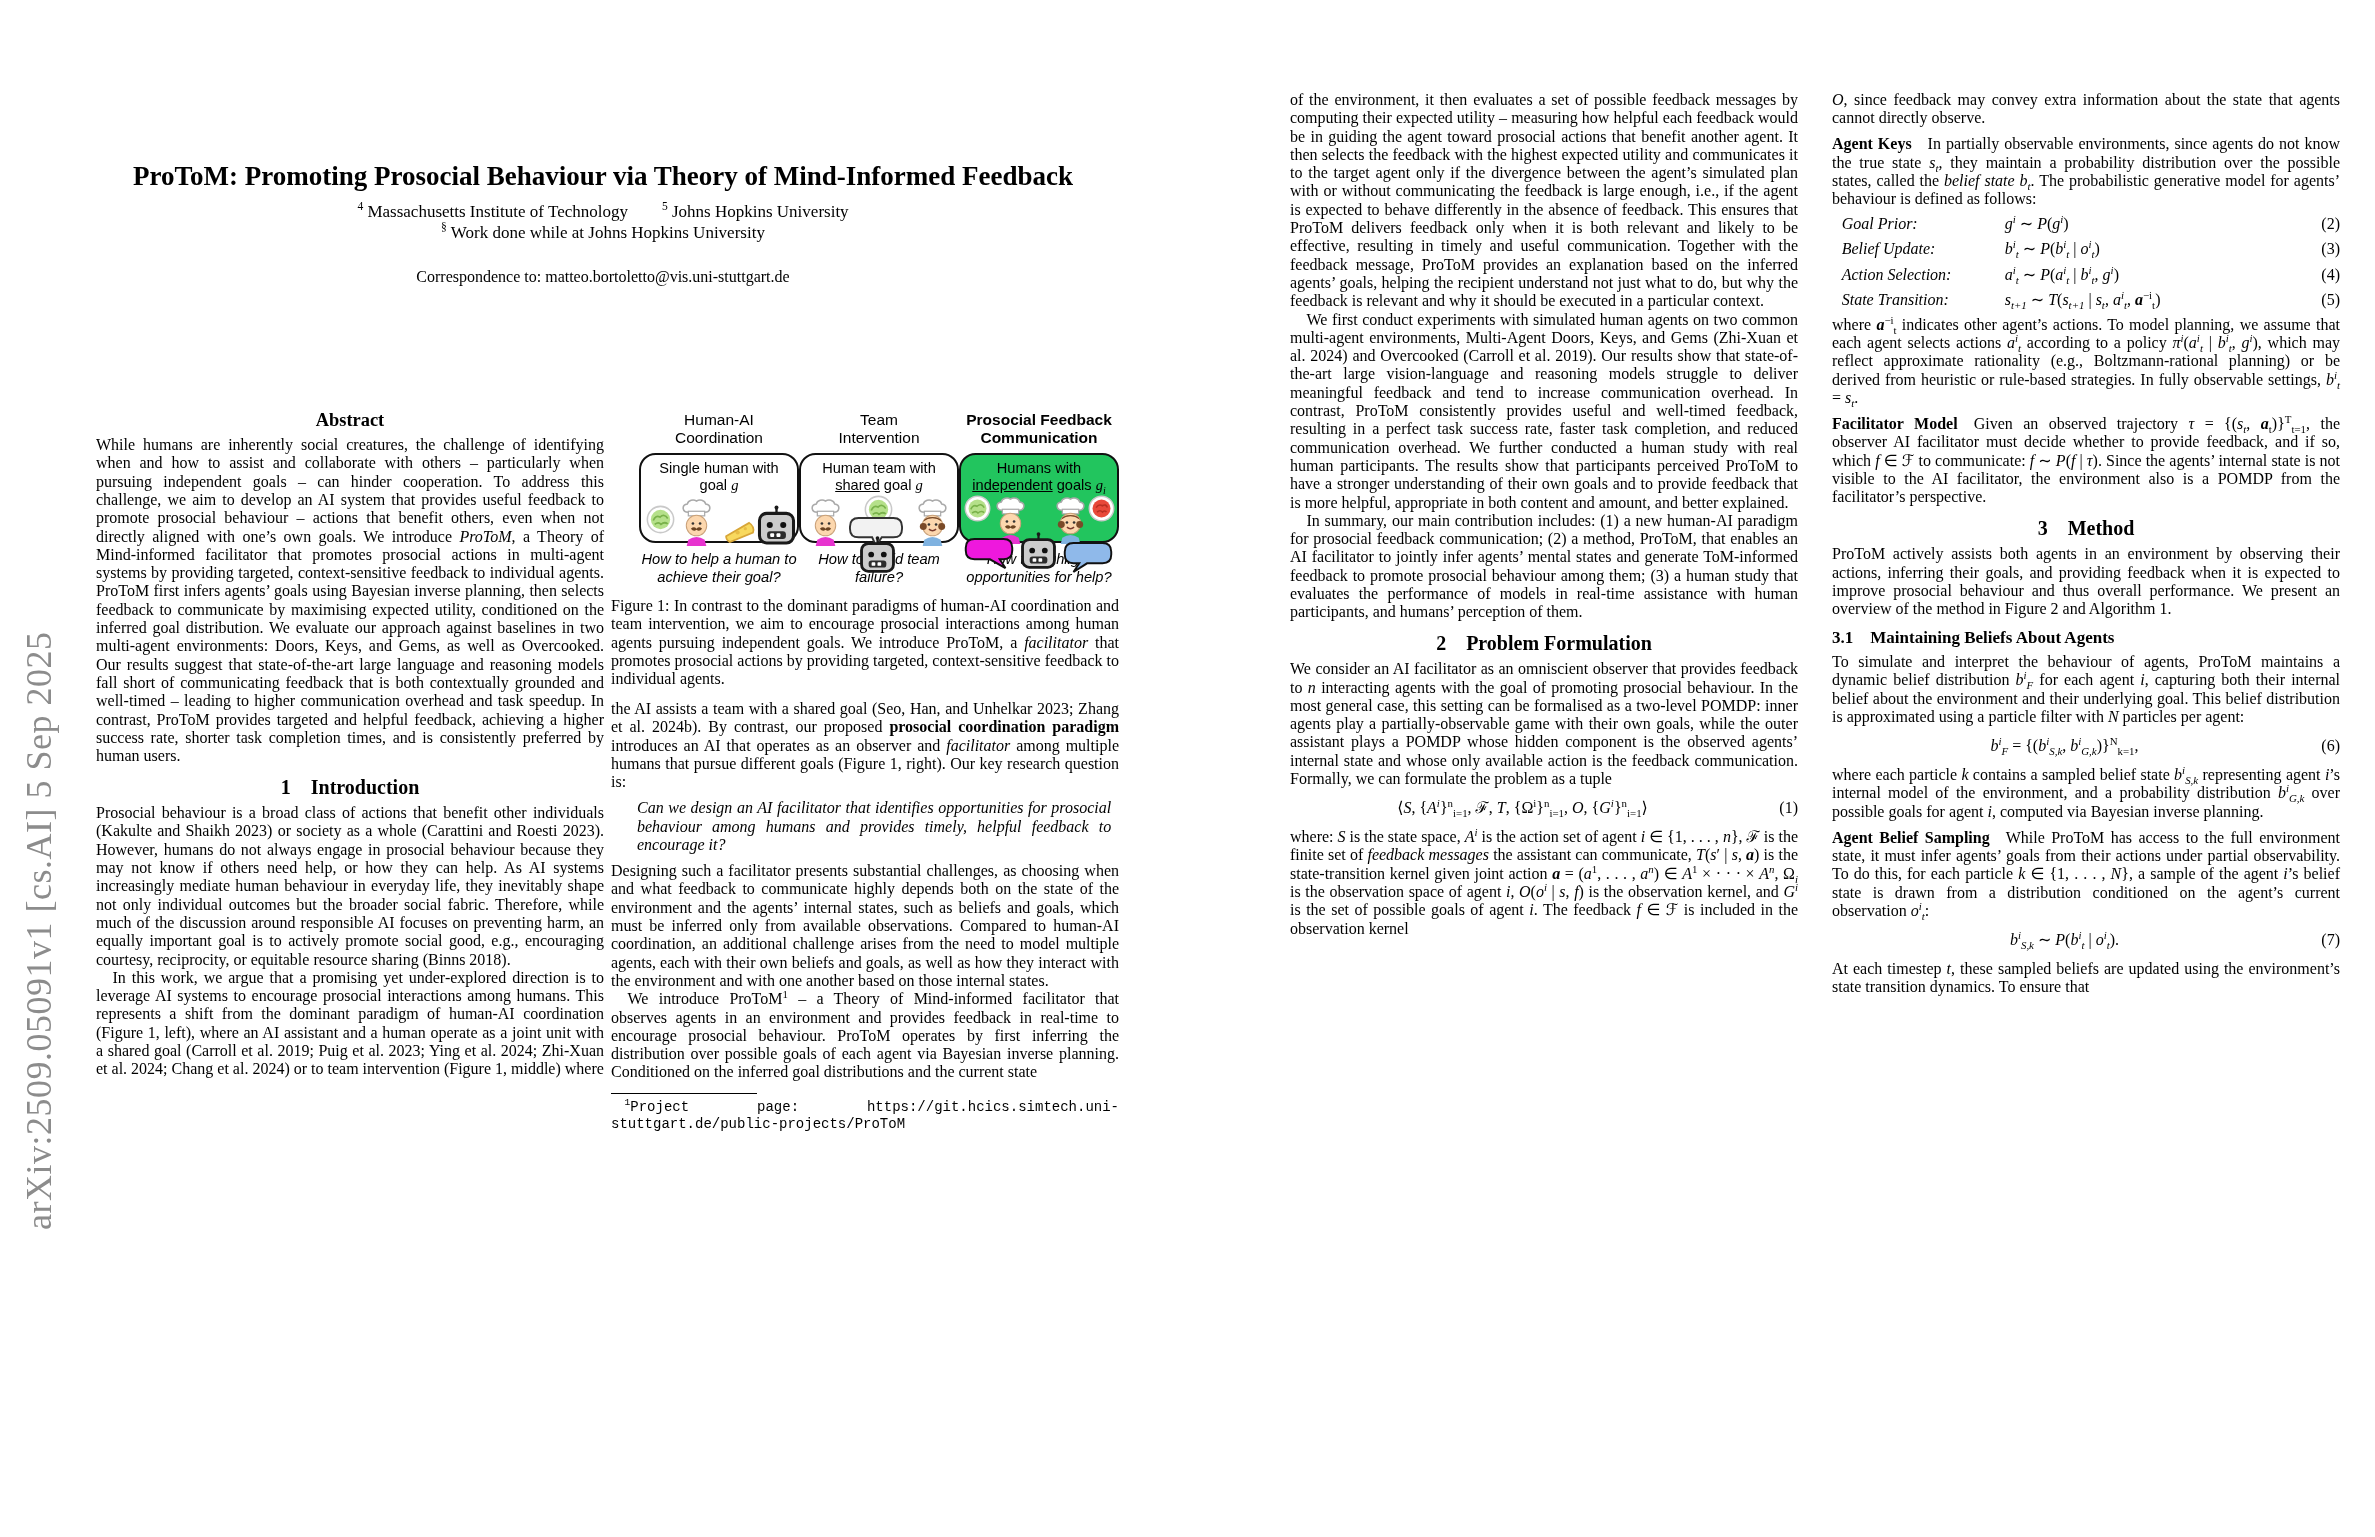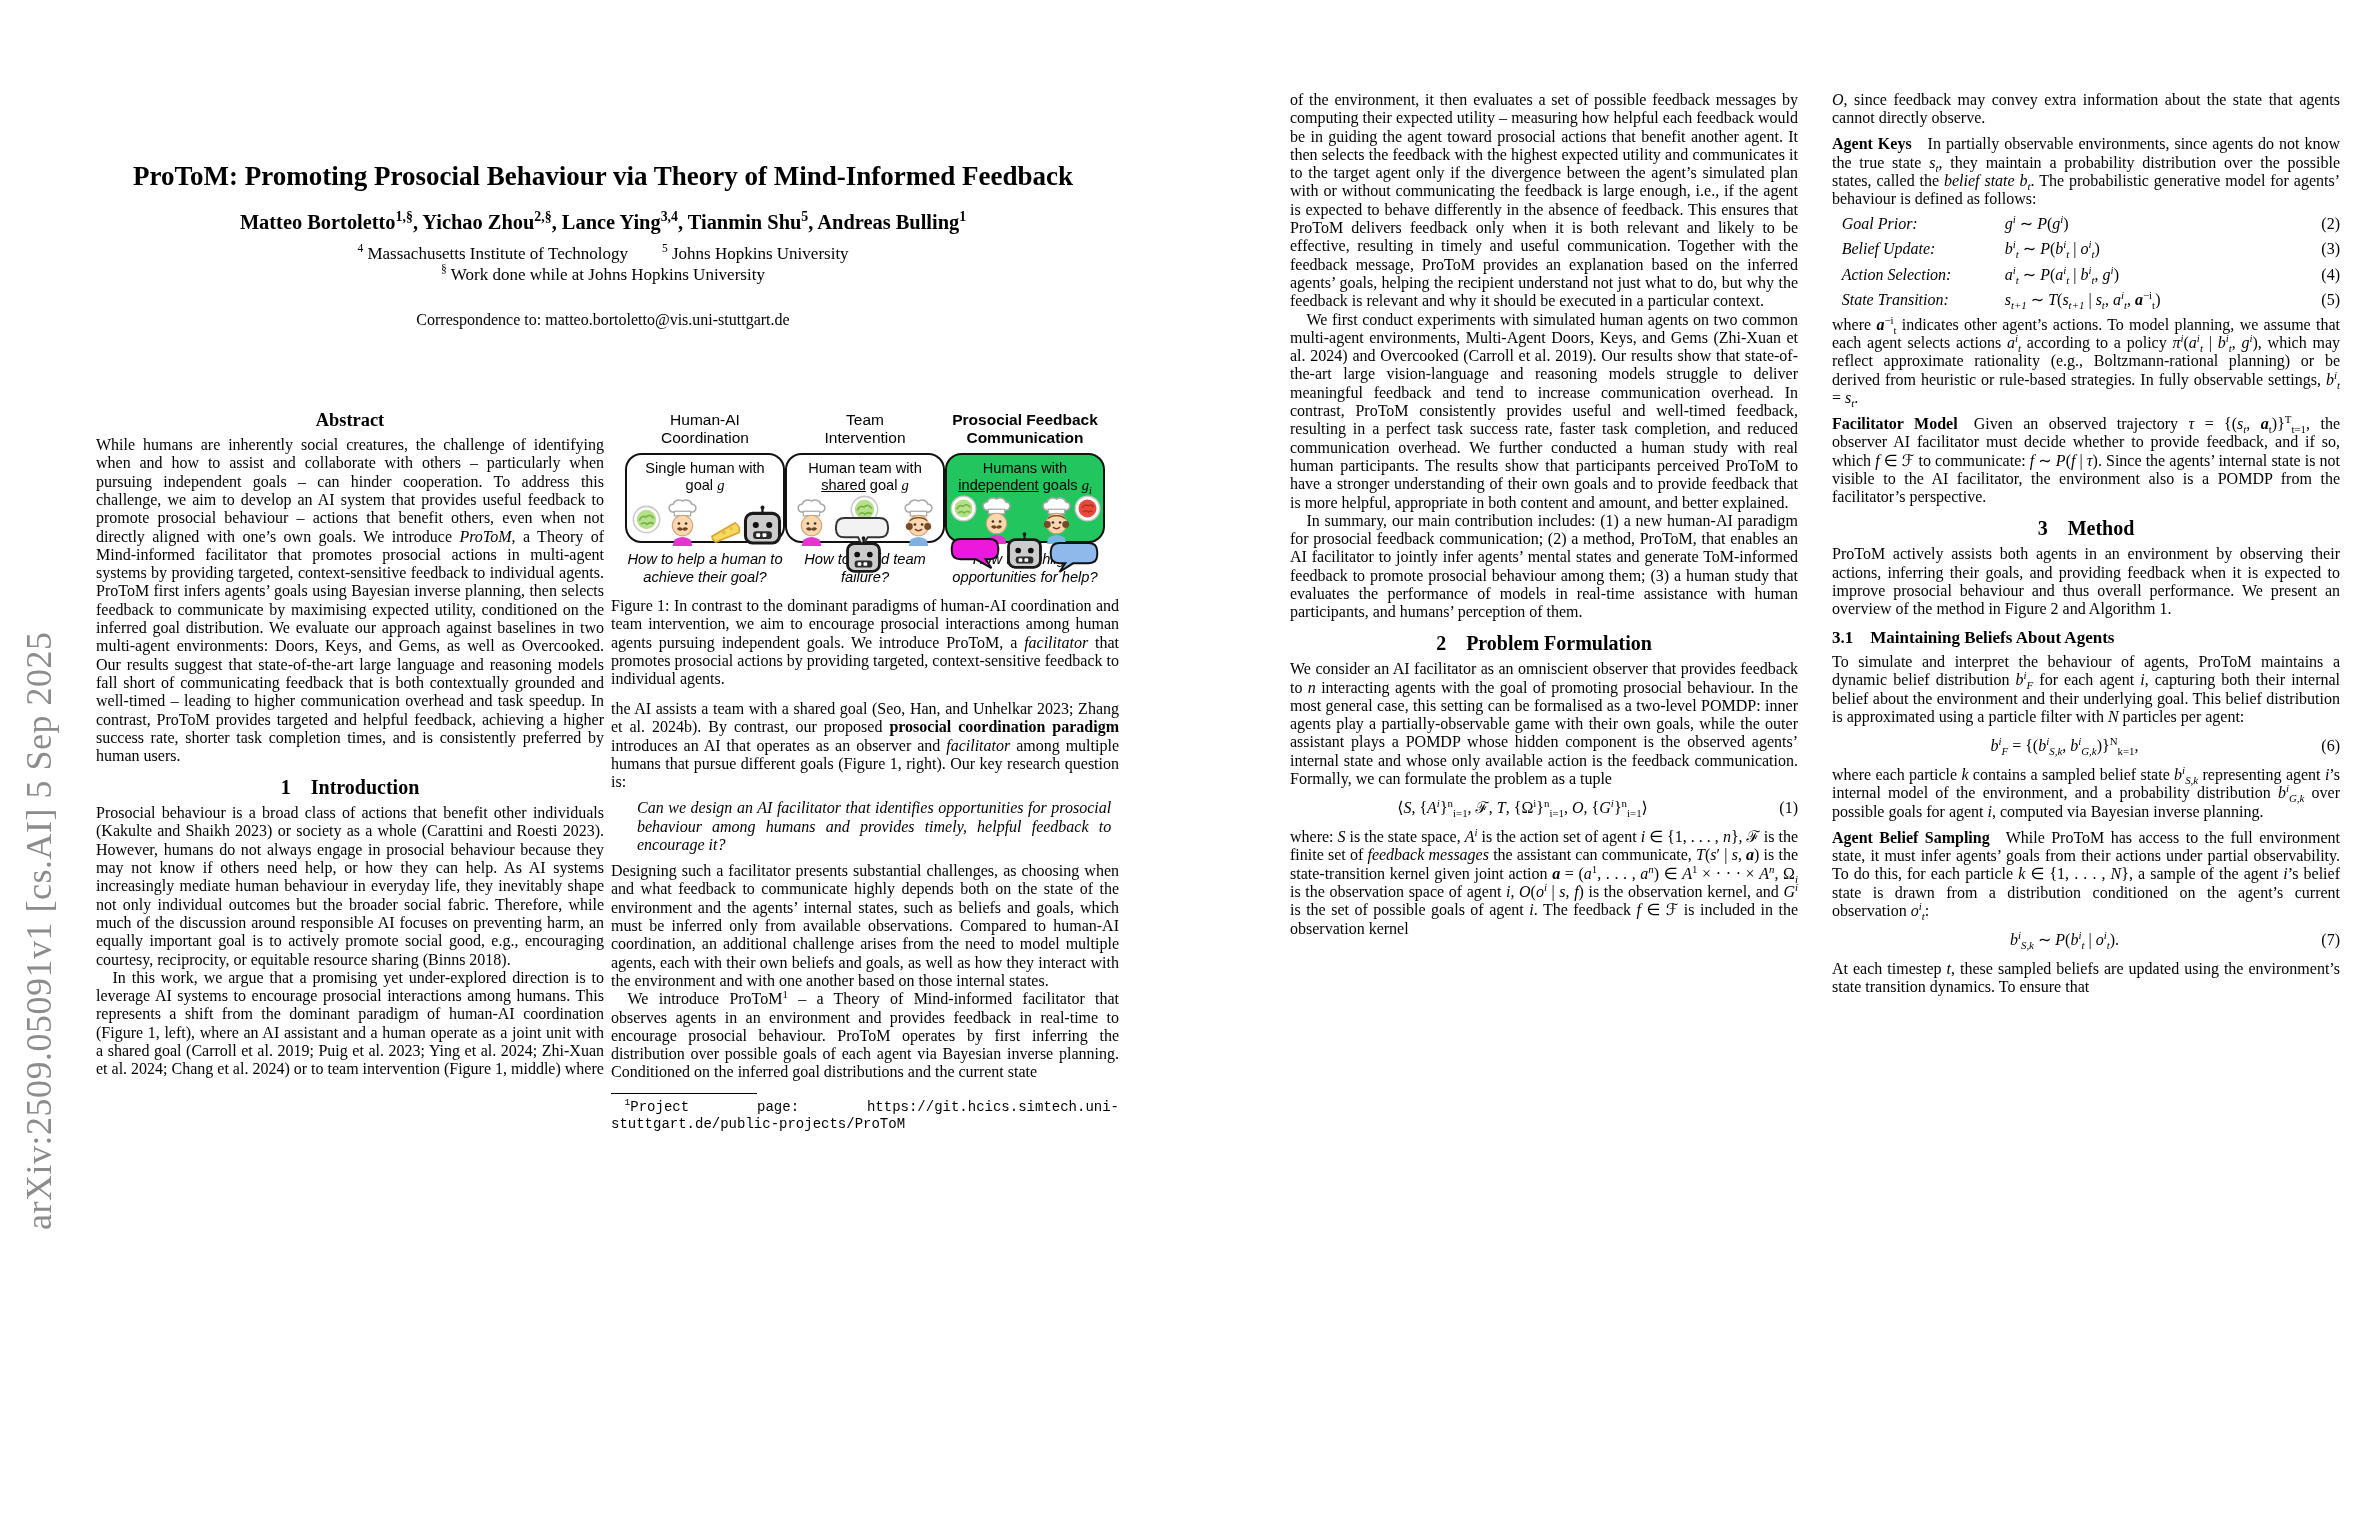--- a/index.html
+++ b/index.html
@@ -36,21 +36,21 @@
   .eqrow{display:flex;align-items:baseline;margin:6.8px 0;}
   .eqrow .l{font-style:italic;width:163px;padding-left:9.7px;}
   .eqrow .f{flex:1;text-align:left;}
   .eqrow .n{width:43px;text-align:right;}
   
   .footnote{margin-top:11.6px;font-size:14px;line-height:17px;}
   .footnote .rule{width:146px;border-top:1.4px solid #000;margin-bottom:4.9px;}
   .footnote p{text-indent:13.6px;font-family:Liberation Mono, monospace;}
   
   .figure{margin-bottom:11.6px;}
-  .fig-panels{display:flex;justify-content:center;}
+  .fig-panels{display:flex;justify-content:flex-end;}
   .panel{width:160px;font-family:"Liberation Sans",sans-serif;}
   .panel-title{font-size:15.5px;line-height:18.4px;text-align:center;margin-bottom:4.9px;}
   .panel-title.bold{font-weight:bold;}
   .panel-box{border:2.5px solid #111;border-radius:16.5px;background:#fff;height:90px;padding:4.9px 2.9px 1.9px;
              box-sizing:border-box;}
   .panel-box.yellow{background:#22c55e;}
   .panel-label{font-size:14.6px;line-height:17px;text-align:center;}
   .panel-label i{font-family:"Liberation Serif",serif;}
   .icon-area{position:relative;height:78px;margin-top:1.9px;}
   .icon-area svg{position:absolute;}
@@ -59,21 +59,20 @@
 </style>
 </head>
 <body>
 
 <div id="sheet">
 
   <div class="watermark">arXiv:2509.05091v1  [cs.AI]  5 Sep 2025</div>
 
   <div class="header">
     <h1 class="title">ProToM: Promoting Prosocial Behaviour via Theory of Mind-Informed Feedback</h1>
-    <div class="authors">Matteo Bortoletto<sup>1,§</sup>, Yichao Zhou<sup>2,§</sup>, Lance Ying<sup>3,4</sup>, Tianmin Shu<sup>5</sup>, Andreas Bulling<sup>1</sup></div>
     <div class="affils">
       <div><sup>4</sup> Massachusetts Institute of Technology  <sup>5</sup> Johns Hopkins University</div>
       <div><sup>§</sup> Work done while at Johns Hopkins University</div>
     </div>
     <div class="correspondence">Correspondence to: matteo.bortoletto@vis.uni-stuttgart.de</div>
   </div>
 
   <div class="col" id="col1">
     <div class="abs-head">Abstract</div>
     <p>While humans are inherently social creatures, the challenge of identifying when and how to assist and collaborate with others – particularly when pursuing independent goals – can hinder cooperation. To address this challenge, we aim to develop an AI system that provides useful feedback to promote prosocial behaviour – actions that benefit others, even when not directly aligned with one’s own goals. We introduce <i>ProToM</i>, a Theory of Mind-informed facilitator that promotes prosocial actions in multi-agent systems by providing targeted, context-sensitive feedback to individual agents. ProToM first infers agents’ goals using Bayesian inverse planning, then selects feedback to communicate by maximising expected utility, conditioned on the inferred goal distribution. We evaluate our approach against baselines in two multi-agent environments: Doors, Keys, and Gems, as well as Overcooked. Our results suggest that state-of-the-art large language and reasoning models fall short of communicating feedback that is both contextually grounded and well-timed – leading to higher communication overhead and task speedup. In contrast, ProToM provides targeted and helpful feedback, achieving a higher success rate, shorter task completion times, and is consistently preferred by human users.</p>

